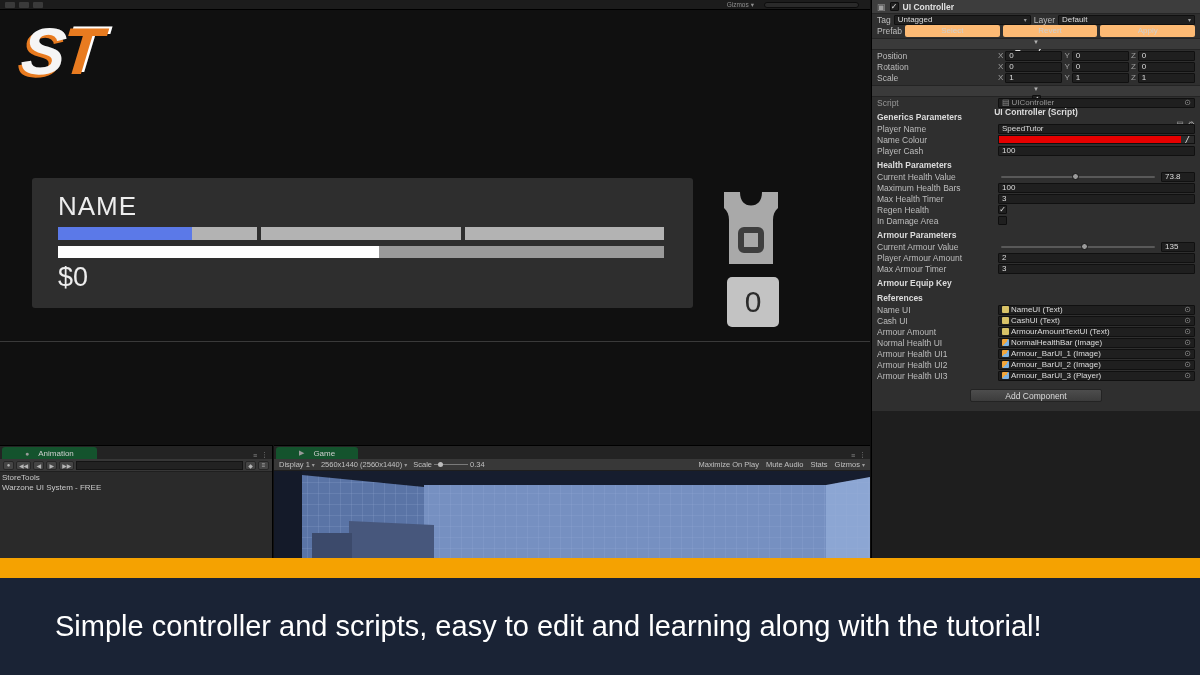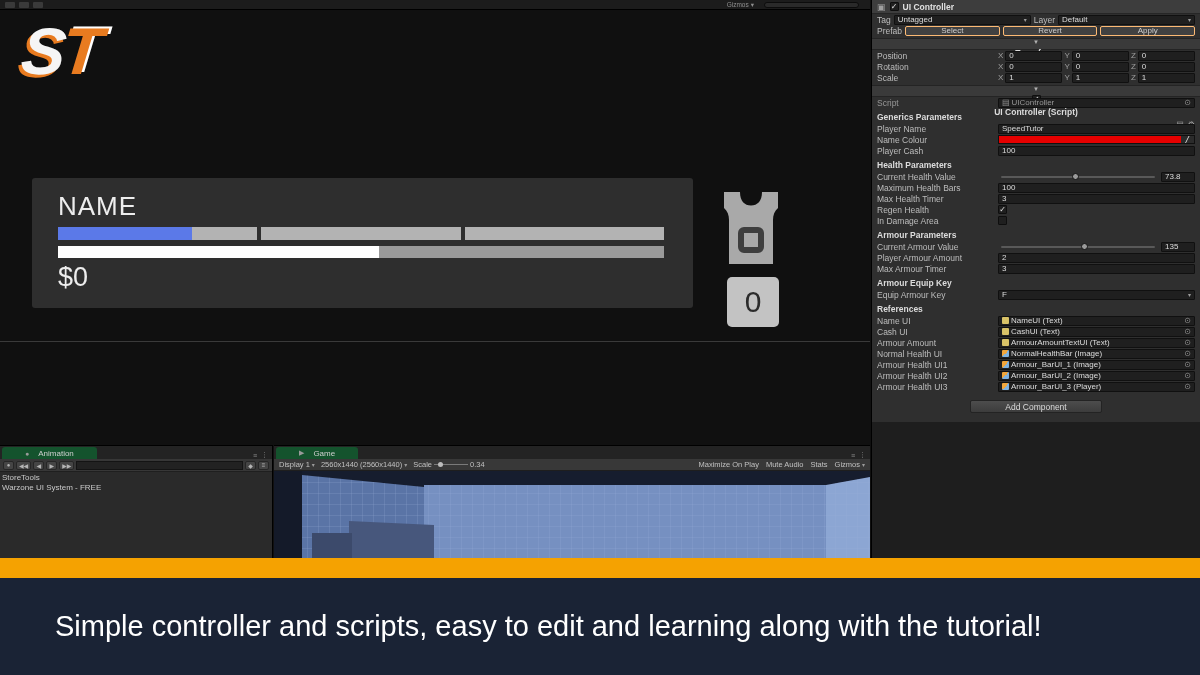--- a/index.html
+++ b/index.html
@@ -79,21 +79,21 @@
     font-size:8px; padding:4px 3px; display:flex; align-items:center; overflow:hidden; white-space:nowrap; min-width:0; }
   .dd { margin-left:auto; color:#9a9a9a; font-size:6px; }
   .dim { color:#969696; }
   .isec { font-weight:bold; color:#dcdcdc; padding:4px 5px 1px; }
   .comp-head { height:12px; background:#3a3a3a; border-top:1px solid #242424; border-bottom:1px solid #242424;
     display:flex; align-items:center; gap:3px; padding:0 5px; font-weight:bold; color:#dcdcdc;flex-direction:column; }
   .fold { font-size:6px; color:#b0b0b0; }
   .head-icons { margin-left:auto; display:flex; gap:4px; color:#9f9f9f; font-weight:normal; font-size:8px; }
   .xyz { flex:1; display:flex; align-items:center; gap:2px; min-width:0; }
   .axis { color:#9f9f9f; font-size:8px; flex-shrink:0; }
-  .pbtn { flex:1; height:10px; background:#414141; border:1px solid #fdba74; border-radius:2px; font-size:8px;
+  .pbtn { flex:1; height:10px; background:#414141; border:6px solid #fdba74; border-radius:2px; font-size:8px;
     color:#cfcfcf; display:flex; align-items:center; justify-content:center; }
   .slider { flex:1; height:2px; background:#595959; position:relative; margin:0 3px; border-radius:1px; }
   .slider-thumb { position:absolute; top:-3px; width:7px; height:7px; background:#9b9b9b; border-radius:50%; border:1px solid #121212; }
   .t46 { left:46%; } .t52 { left:52%; }
   .sval { flex:0 0 34px; }
   .colorfield { flex:1; height:9px; border:1px solid #101010; display:flex; overflow:hidden; }
   .color-swatch { flex:1; background:#e60000; }
   .dropper { width:13px; background:#2b2b2b; color:#f0f0f0; font-size:8px; display:flex; align-items:center; justify-content:center; }
   .obj-icn { width:7px; height:7px; border-radius:1px; margin-right:2px; flex-shrink:0; }
   .obj-icn.text { background:#d8c267; }
@@ -430,27 +430,20 @@
           </div>
       </div>
       <div class="irow">
         <span class="ilbl">Max Armour Timer</span>
         <div class="ifield">
             <span>3</span>
           </div>
       </div>
 
       <div class="isec">Armour Equip Key</div>
-      <div class="irow">
-        <span class="ilbl">Equip Armour Key</span>
-        <div class="ifield">
-          <span>F</span>
-          <span class="dd">▾</span>
-        </div>
-      </div>
 
       <div class="isec">References</div>
       <div class="irow">
         <span class="ilbl">Name UI</span>
         <div class="ifield">
           <span class="obj-icn text"></span>
           <span>NameUI (Text)</span>
           <span class="picker">⊙</span>
         </div>
       </div>

